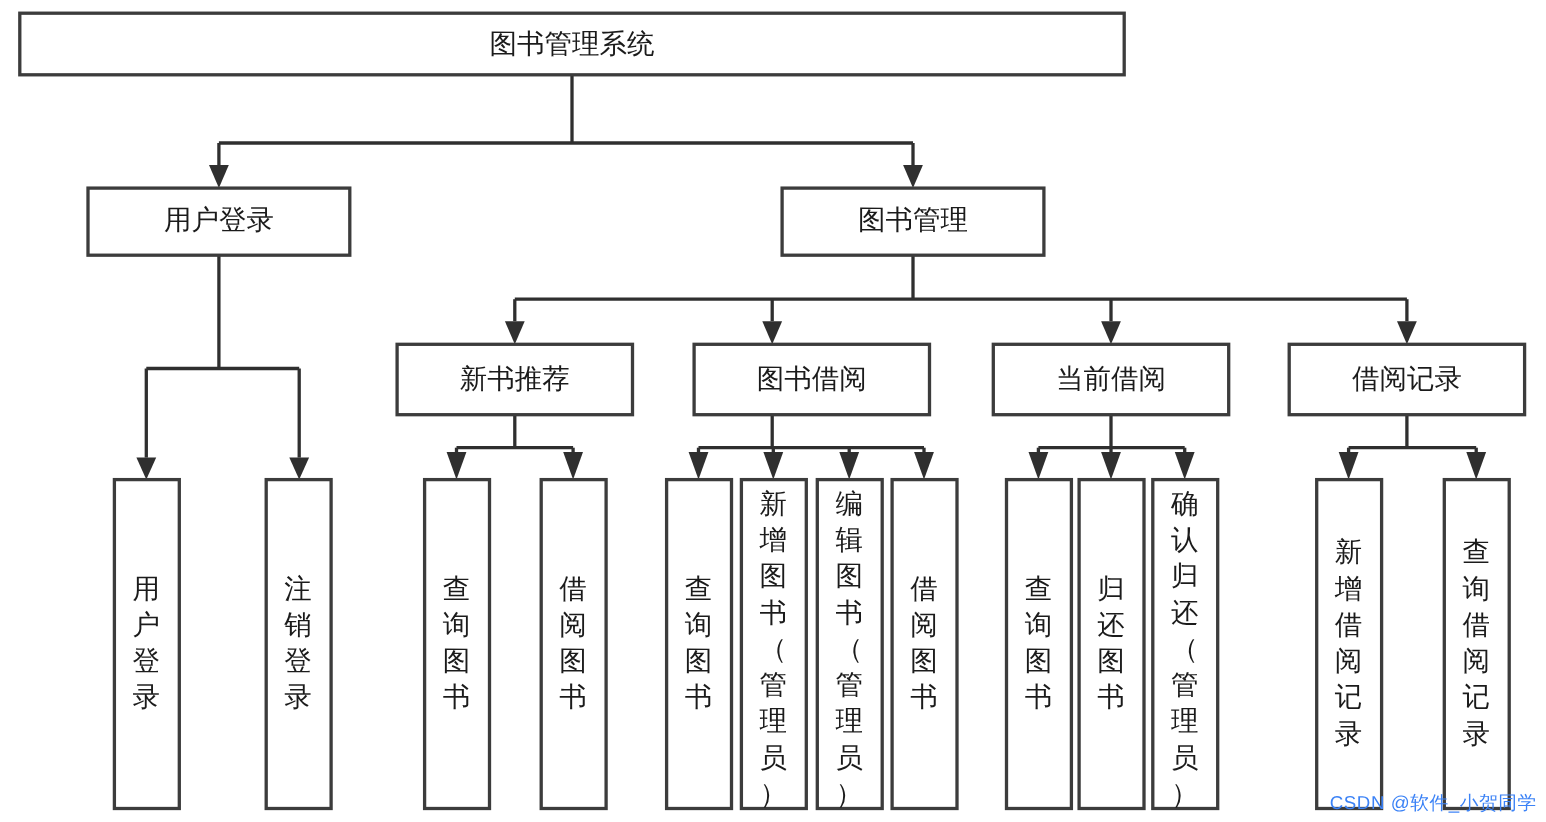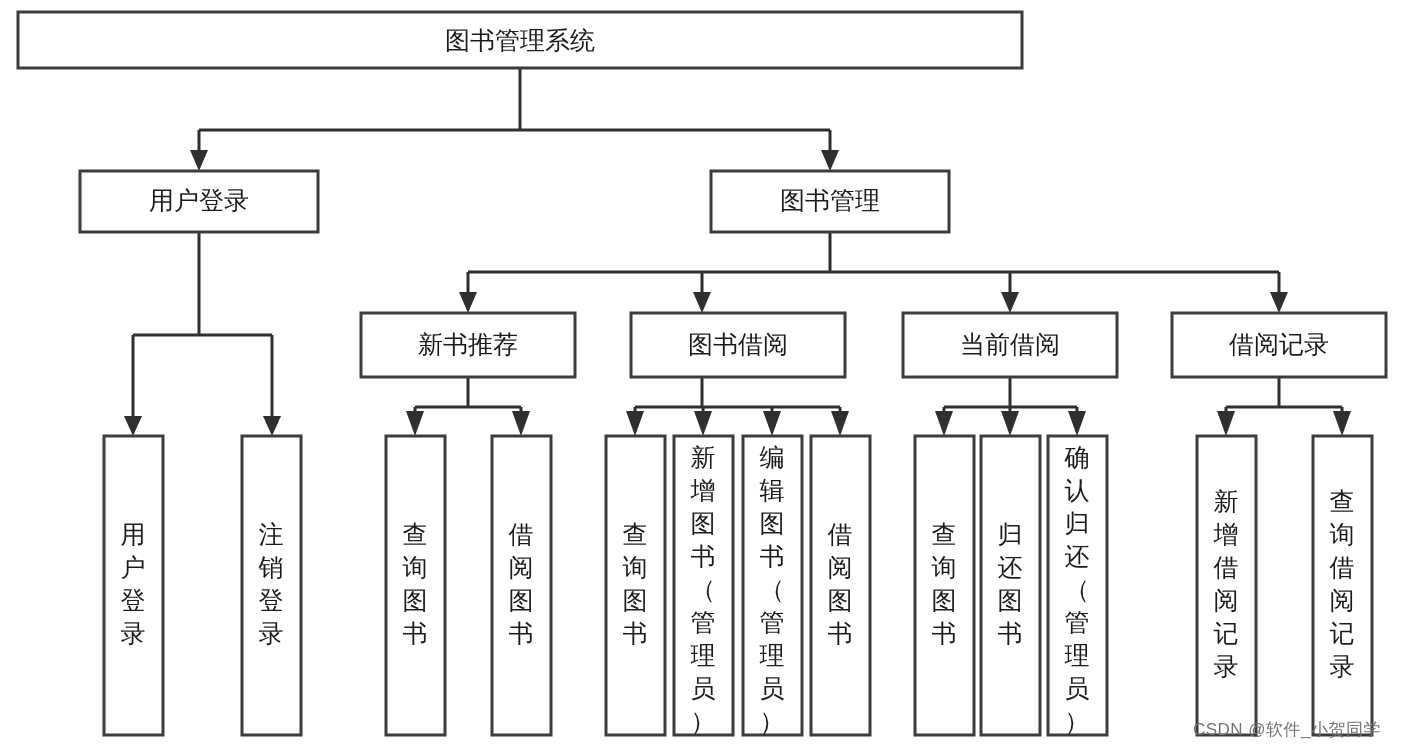--- a/index.html
+++ b/index.html
@@ -30,25 +30,25 @@
   .node-label{
     fill:#1b1b1b;
     font-family:"Liberation Sans","DejaVu Sans",sans-serif;
     text-anchor:middle;
   }
   .label-h{ font-size:25px; dominant-baseline:middle; }
   .label-v{ font-size:25px; }
 
   .watermark{
     position:absolute;
-    right:24px;
+    right:8px;
     bottom:6px;
     font-family:"Liberation Sans","DejaVu Sans",sans-serif;
     font-size:17px;
-    color:#737373;
+    color:#3b82f6;
     letter-spacing:0.5px;
     white-space:nowrap;
     user-select:none;
   }
 </style>
 </head>
 <body>
 
 <div id="diagram-root">
   <svg class="diagram" viewBox="0 0 1405 747" xmlns="http://www.w3.org/2000/svg">

